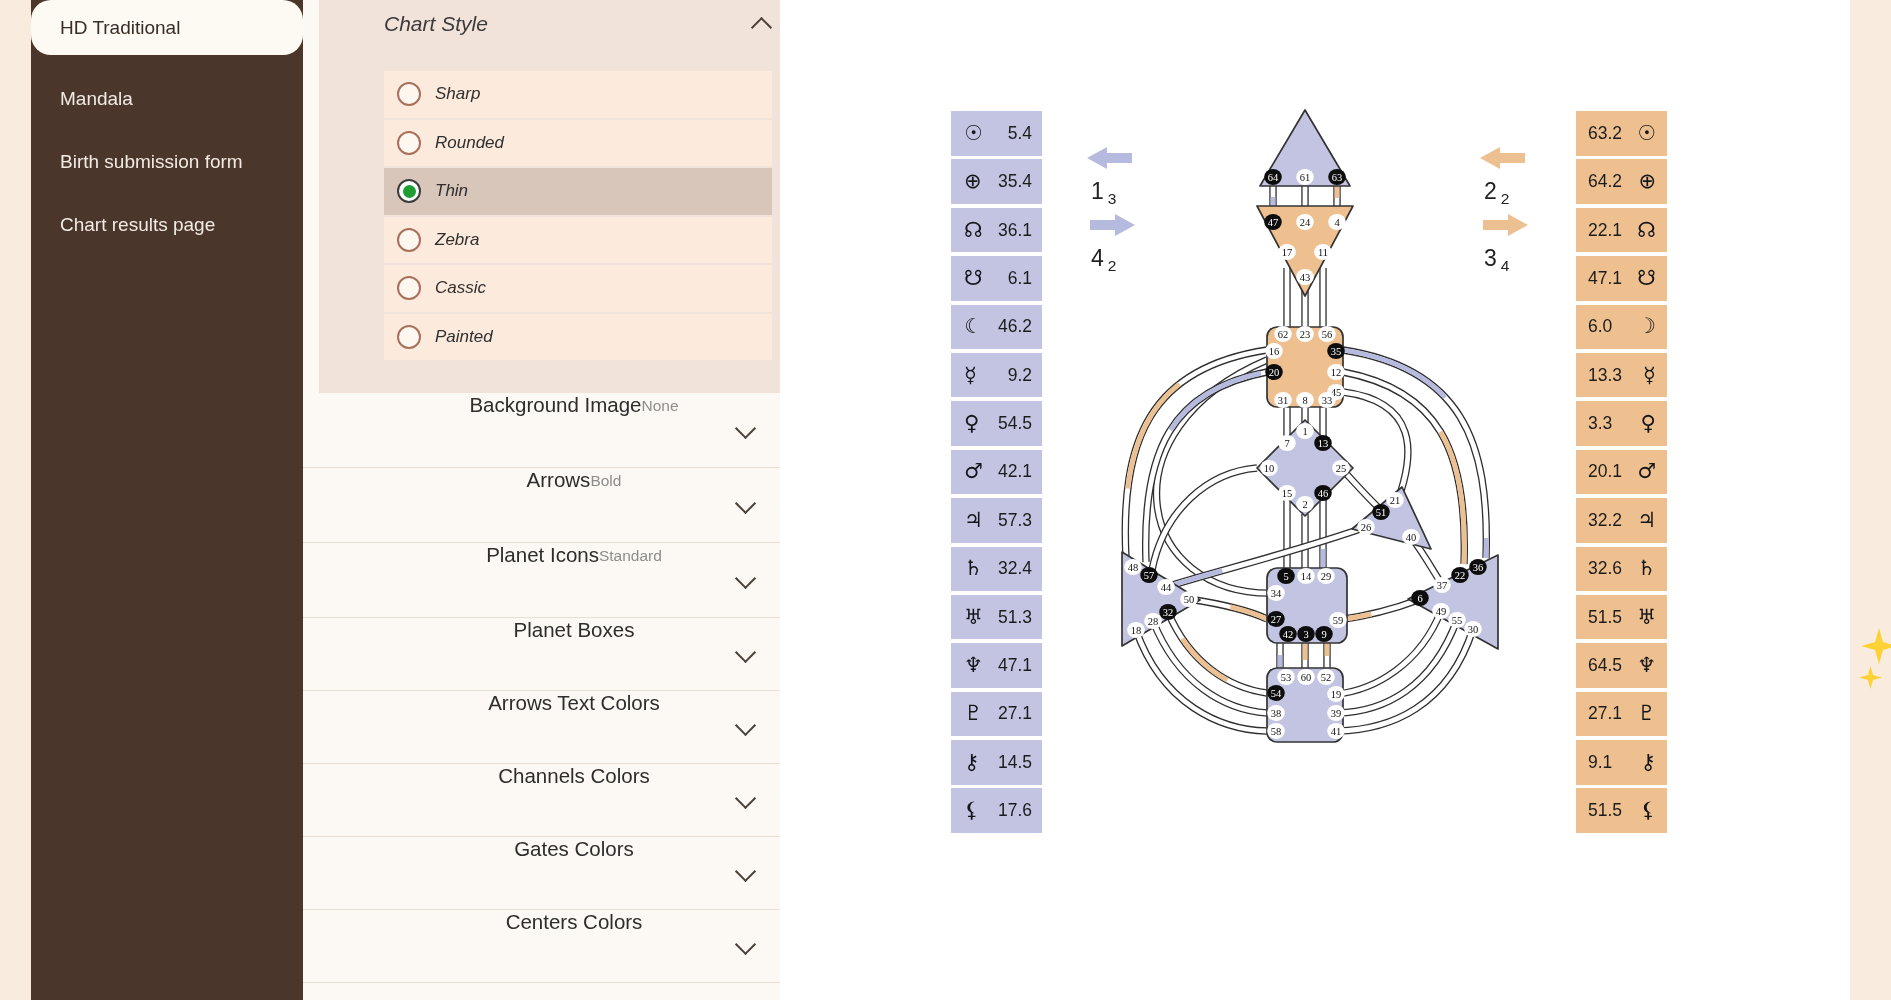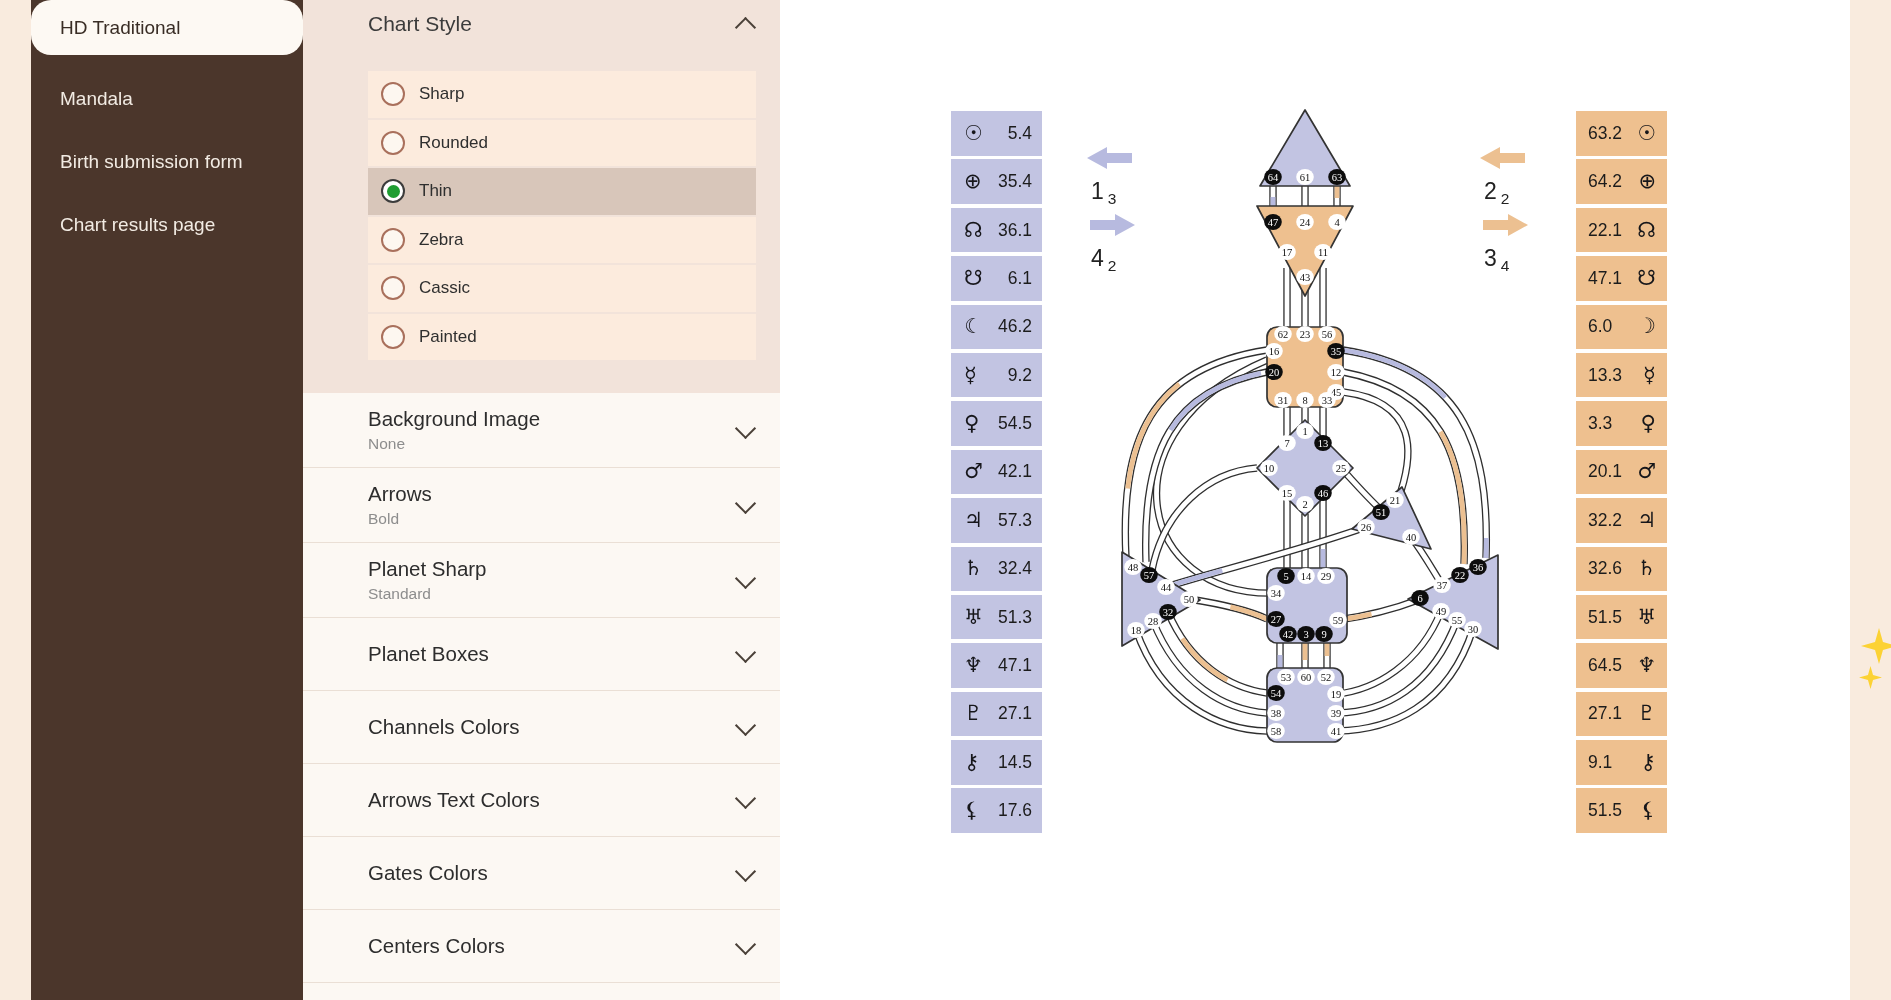--- a/index.html
+++ b/index.html
@@ -8,35 +8,35 @@
     background:var(--cream,#f9ebde);
     font-family:"Liberation Sans",sans-serif;color:#2f2f2f;
   }
   
   .sidebar{position:absolute;left:31px;top:0;width:272px;height:1000px;background:var(--sidebar,#4b362b);}
   .side-item{height:55px;display:flex;align-items:center;padding-left:29px;
     font-size:19px;color:#f2ebe3;cursor:pointer;margin-bottom:8px;}
   .side-item.sel{background:#fdf9f3;color:#392d25;margin-bottom:16px;border-radius:20px;}
   
   .panel{position:absolute;left:303px;top:0;width:477px;height:1000px;background:#fcf8f3;}
-  .panel-top{position:absolute;left:0;top:0;width:477px;height:480px;background:var(--panelPink,#f2e3da);}
+  .panel-top{position:absolute;left:16px;top:0;width:477px;height:480px;background:var(--panelPink,#f2e3da);font-style:italic;}
   .panel-title{position:absolute;left:65px;top:12px;font-size:21px;color:#3b3b3b;}
   .chev{width:13px;height:13px;border-right:2.6px solid #4a4038;border-bottom:2.6px solid #4a4038;display:inline-block;}
   .chev.up{transform:rotate(-135deg);}
   .chev.down{transform:rotate(45deg);}
   .panel-top .chev{position:absolute;right:27px;top:20px;}
   .opts{position:absolute;left:65px;top:71px;width:388px;}
   .opt{height:46.5px;margin-bottom:2px;background:var(--rowPeach,#fcebdd);display:flex;align-items:center;cursor:pointer;}
   .opt.sel{background:var(--rowSel,#d8c6ba);}
   .radio{width:24px;height:24px;border-radius:50%;border:2px solid #a9705c;margin:0 14px 0 13px;background:#fdf7f0;box-sizing:border-box;}
   .opt.sel .radio{border:2px solid #3c3c3c;background:#fff;position:relative;}
   .opt.sel .radio::after{content:"";position:absolute;left:3.5px;top:3.5px;width:13px;height:13px;border-radius:50%;background:var(--radioGreen,#1f9d32);}
   .opt-label{font-size:17px;color:#2f2f2f;}
   .acc{position:absolute;left:0;top:393px;width:477px;}
-  .acc-row{position:relative;border-bottom:1px solid #eadfd5;padding:0 0 0 65px;display:flex;flex-direction:column;justify-content:center;height:72px;cursor:pointer;background:#fcf8f3;}
+  .acc-row{position:relative;border-bottom:1px solid #eadfd5;padding:0 0 0 65px;display:flex;flex-direction:row;justify-content:center;height:72px;cursor:pointer;background:#fcf8f3;}
   .acc-row.sub{height:74px;}
   .acc-title{font-size:20.5px;color:#2d2d2d;}
   .acc-sub{font-size:15.5px;color:#8d8d8d;margin-top:4px;}
   .acc-row .chev{position:absolute;right:27px;top:50%;margin-top:-9px;}
   
   .chart-area{position:absolute;left:780px;top:0;width:1070px;height:1000px;background:#fff;}
   
   .pcol{position:absolute;top:111px;display:flex;flex-direction:column;gap:3.9px;}
   .pcol.design{left:951px;}
   .pcol.personality{left:1576px;border-radius:25px;}
@@ -112,34 +112,34 @@
         <div class="acc-title">Background Image</div>
         <div class="acc-sub">None</div>
         <span class="chev down"></span>
       </div>
       <div class="acc-row sub">
         <div class="acc-title">Arrows</div>
         <div class="acc-sub">Bold</div>
         <span class="chev down"></span>
       </div>
       <div class="acc-row sub">
-        <div class="acc-title">Planet Sharp</div>
+        <div class="acc-title">Planet Icons</div>
         <div class="acc-sub">Standard</div>
         <span class="chev down"></span>
       </div>
       <div class="acc-row">
         <div class="acc-title">Planet Boxes</div>
         <span class="chev down"></span>
       </div>
       <div class="acc-row">
+        <div class="acc-title">Arrows Text Colors</div>
+        <span class="chev down"></span>
+      </div>
+      <div class="acc-row">
         <div class="acc-title">Channels Colors</div>
-        <span class="chev down"></span>
-      </div>
-      <div class="acc-row">
-        <div class="acc-title">Arrows Text Colors</div>
         <span class="chev down"></span>
       </div>
       <div class="acc-row">
         <div class="acc-title">Gates Colors</div>
         <span class="chev down"></span>
       </div>
       <div class="acc-row">
         <div class="acc-title">Centers Colors</div>
         <span class="chev down"></span>
       </div>

